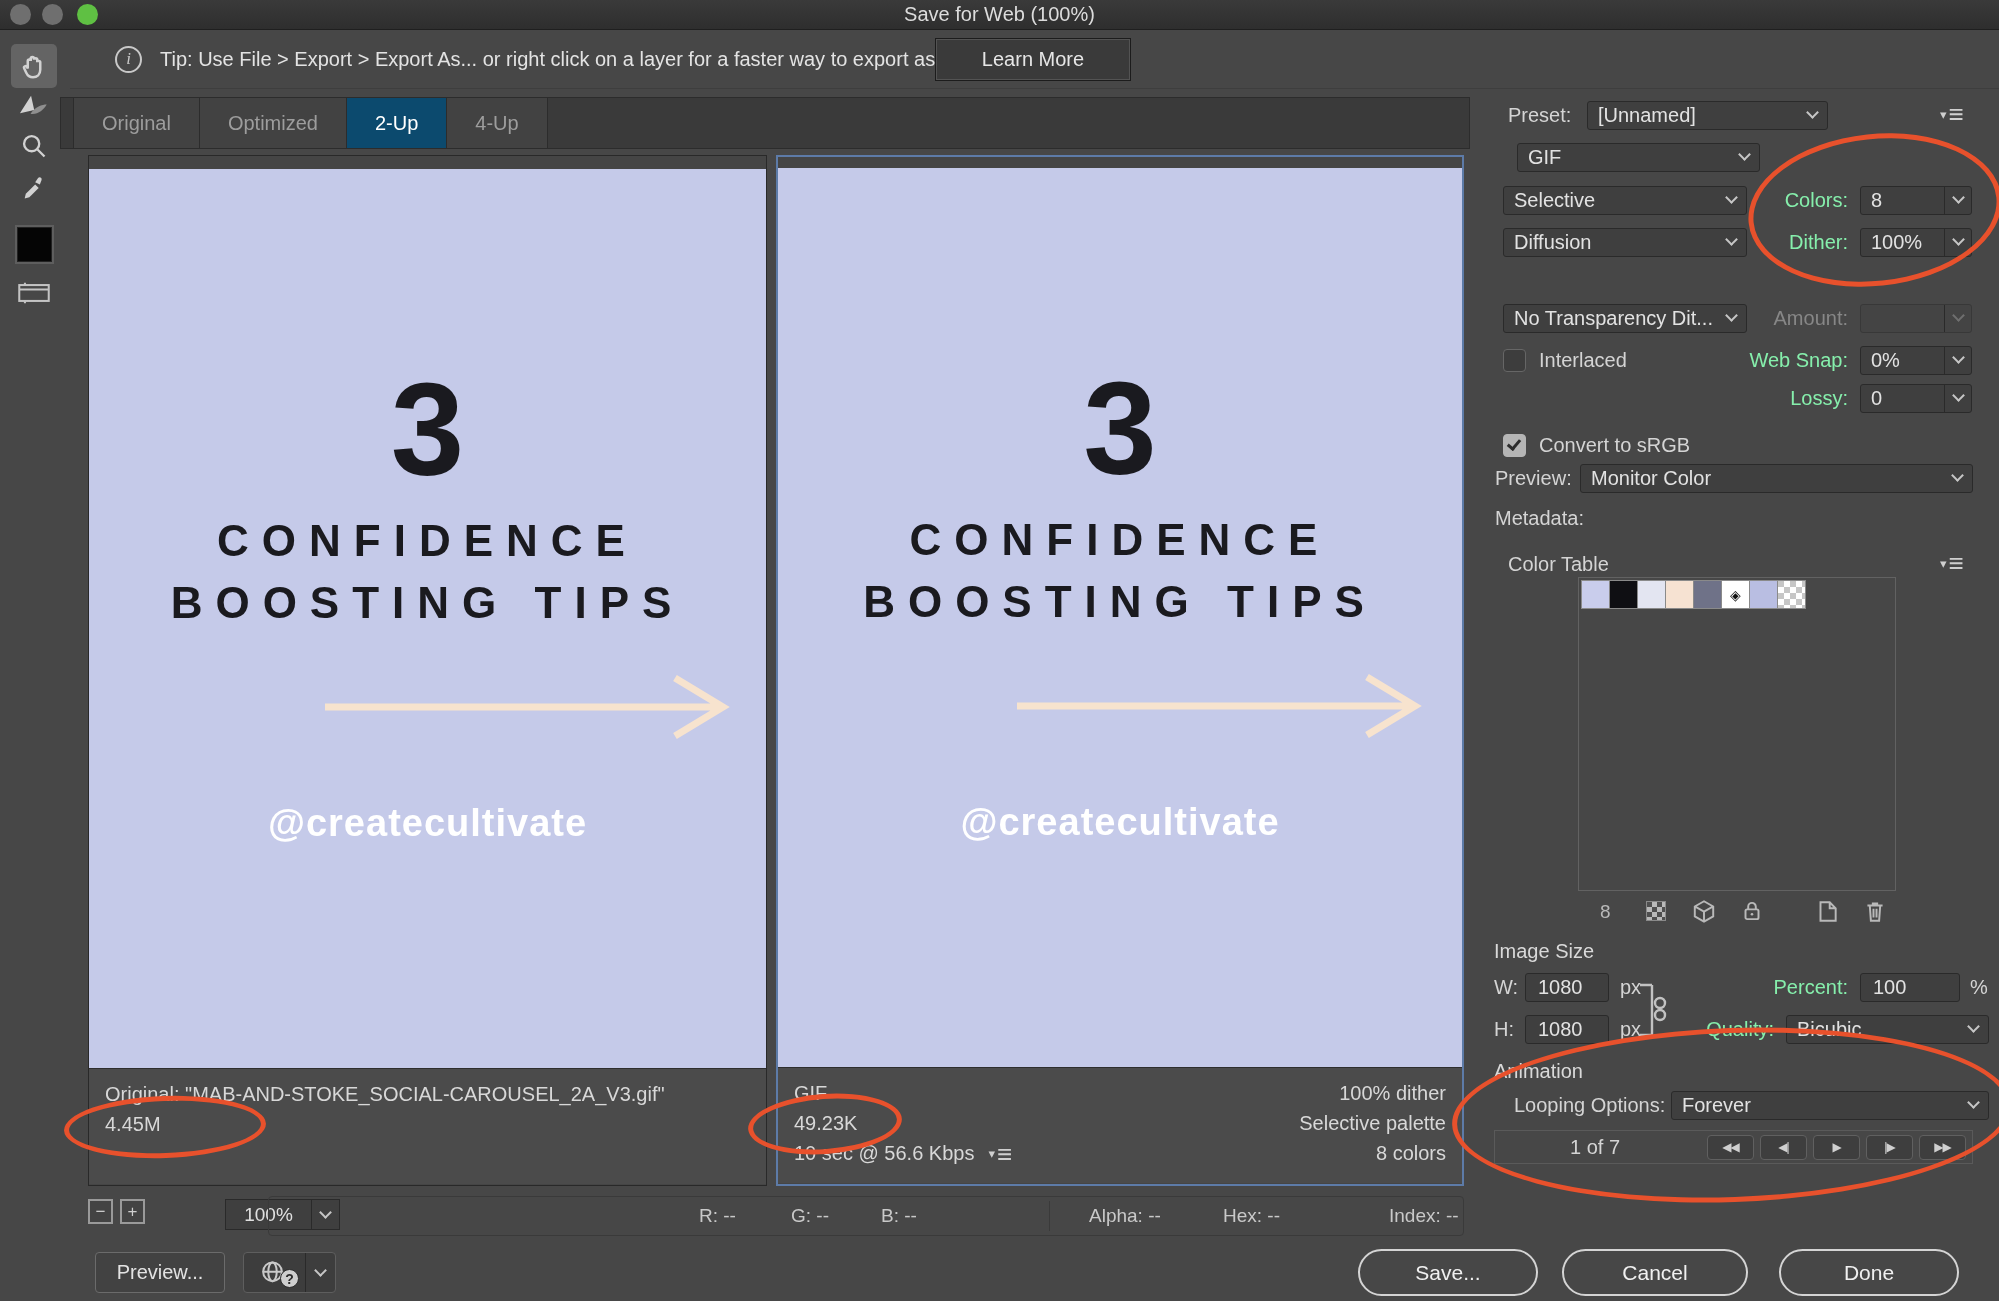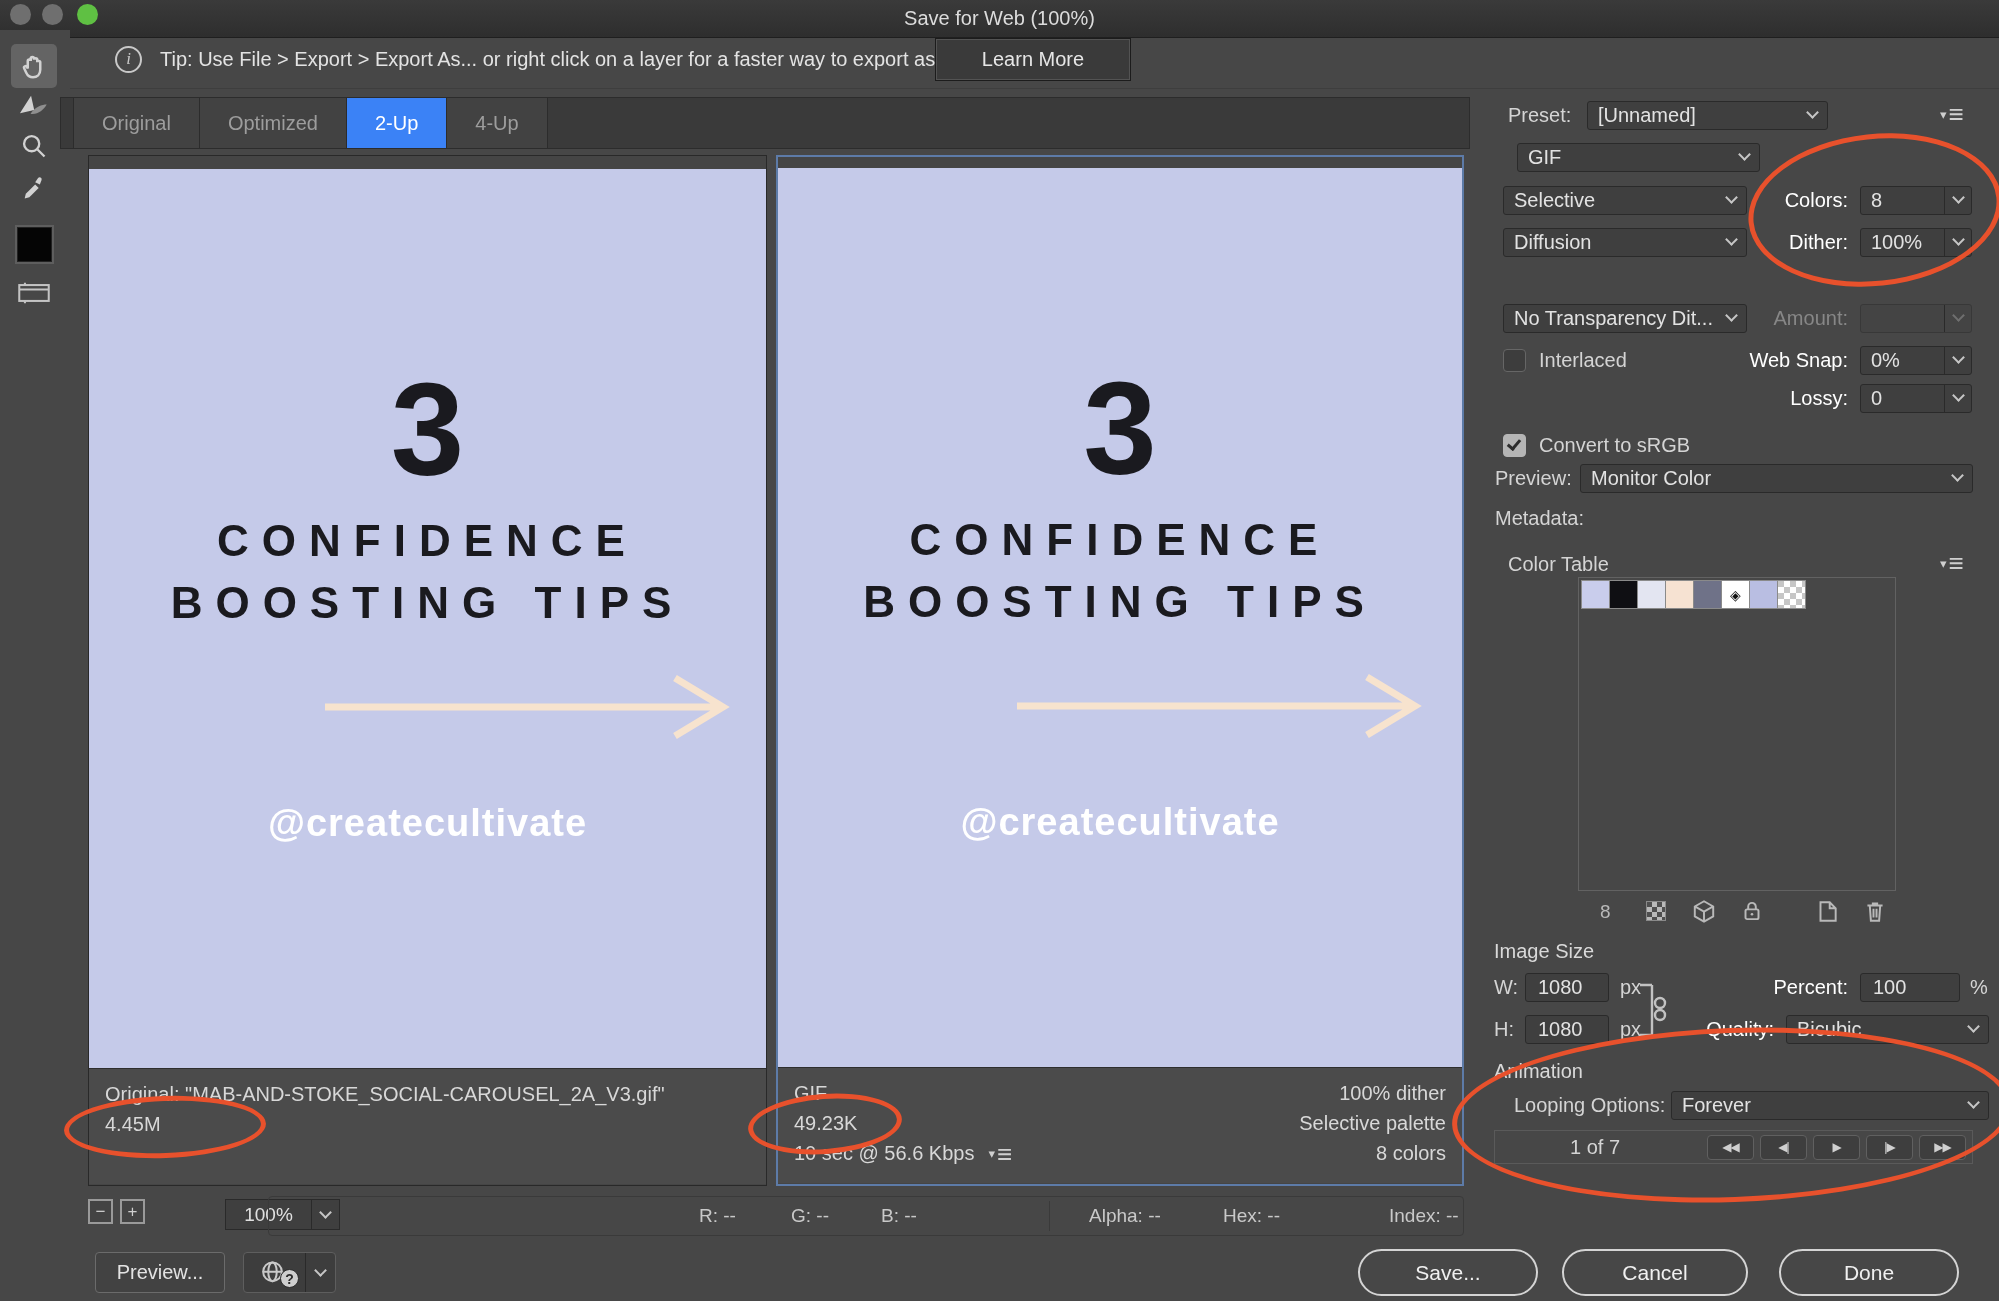--- a/index.html
+++ b/index.html
@@ -7,21 +7,21 @@
   body {
     position:relative; overflow:hidden;
     background:#474747;
     font-family:"Liberation Sans", sans-serif;
     color:#d6d6d6;
     -webkit-font-smoothing:antialiased;
   }
   .abs { position:absolute; }
 
   
-  .titlebar { position:absolute; left:0; top:0; width:1999px; height:38px;
+  .titlebar { position:absolute; left:0; top:0; width:1999px; height:30px;
     background:linear-gradient(#3a3a3a,#2e2e2e); border-bottom:1px solid #1f1f1f;
     display:flex; align-items:center; justify-content:center; }
   .title-text { font-size:20px; color:#dcdcdc; }
   .tl { position:absolute; top:4px; width:21px; height:21px; border-radius:50%; }
   .tl1 { left:10px; background:#6f6f6f; }
   .tl2 { left:42px; background:#6f6f6f; }
   .tl3 { left:77px; background:#5fc043; }
 
   
   .tipbar { position:absolute; left:70px; top:30px; width:1929px; height:59px;
@@ -44,21 +44,21 @@
     background:#050505; border:1px solid #222; box-shadow:0 0 0 2px #5e5e5e; }
   .slices-toggle { position:absolute; left:14px; top:247px; width:40px; height:32px;
     display:flex; align-items:center; justify-content:center; }
 
   
   .tabstrip { position:absolute; left:60px; top:97px; width:1410px; height:52px;
     background:#3a3a3a; border:1px solid #2c2c2c; display:flex; align-items:stretch; padding-left:12px; }
   .tab { display:flex; align-items:center; padding:0 28px; font-size:20px; color:#9d9d9d;
     background:#424242; border-right:1px solid #2c2c2c; }
   .tab:first-child { border-left:1px solid #2c2c2c; }
-  .tab.active { background:#3b82f6; color:#ffffff; }
+  .tab.active { background:#0c4a6e; color:#ffffff; }
 
   
   .pane { position:absolute; top:155px; background:#454545; border:1px solid #292929; }
   .pane.left  { left:88px;  width:679px; height:1031px; }
   .pane.right { left:776px; width:688px; height:1031px; border:2px solid #5d7ba8; }
   .img-area { margin-top:13px; height:899px; overflow:hidden;
     display:flex; flex-direction:column; align-items:center; padding-top:198px; }
   .pane.right .img-area { margin-top:11px; }
   .art-number { font-size:132px; font-weight:bold; line-height:0.95; }
   .art-line { font-size:44px; font-weight:bold; letter-spacing:13px; margin-top:24px; }
@@ -107,21 +107,21 @@
   .srow { position:absolute; left:16px; width:489px; height:30px; display:flex; align-items:center; }
   .slabel { font-size:20px; color:#d4d4d4; }
   .dd { background:#3f3f3f; border:1px solid #2a2a2a; border-radius:3px; height:29px;
     display:flex; align-items:center; padding:0 10px; }
   .dd .dd-text { flex:1; font-size:20px; color:#e2e2e2; white-space:nowrap; overflow:hidden; }
   .vb { position:absolute; left:366px; width:112px; height:29px; background:#3f3f3f;
     border:1px solid #2a2a2a; border-radius:3px; display:flex; }
   .vb .vb-text { flex:1; display:flex; align-items:center; padding-left:10px; font-size:20px; color:#e2e2e2; }
   .vb .seg { width:27px; border-left:1px solid #2a2a2a; display:flex; align-items:center; justify-content:center; }
   .vb.disabled { background:#444; border-color:#383838; }
-  .rlabel { position:absolute; left:140px; width:214px; text-align:right; font-size:20px; color:#ffffff; }
+  .rlabel { position:absolute; left:140px; width:214px; text-align:right; font-size:20px; color:#86efac; }
   .rlabel.disabled { color:#878787; }
   .chev { width:9px; height:9px; border-right:2px solid #c6c6c6; border-bottom:2px solid #c6c6c6;
     transform:rotate(45deg); margin-top:-5px; flex:none; }
   .vb.disabled .chev { border-color:#6f6f6f; }
   .cb { width:23px; height:23px; border-radius:4px; background:#3d3d3d;
     border:1px solid #666; flex:none; position:relative; }
   .cb.checked { background:#b5b5b5; border-color:#b5b5b5; }
   .cb .tick { position:absolute; left:6px; top:2px; width:8px; height:13px;
     border-right:3px solid #2d2d2d; border-bottom:3px solid #2d2d2d; transform:rotate(40deg); }
   .cb-label { margin-left:13px; font-size:20px; color:#d4d4d4; }

